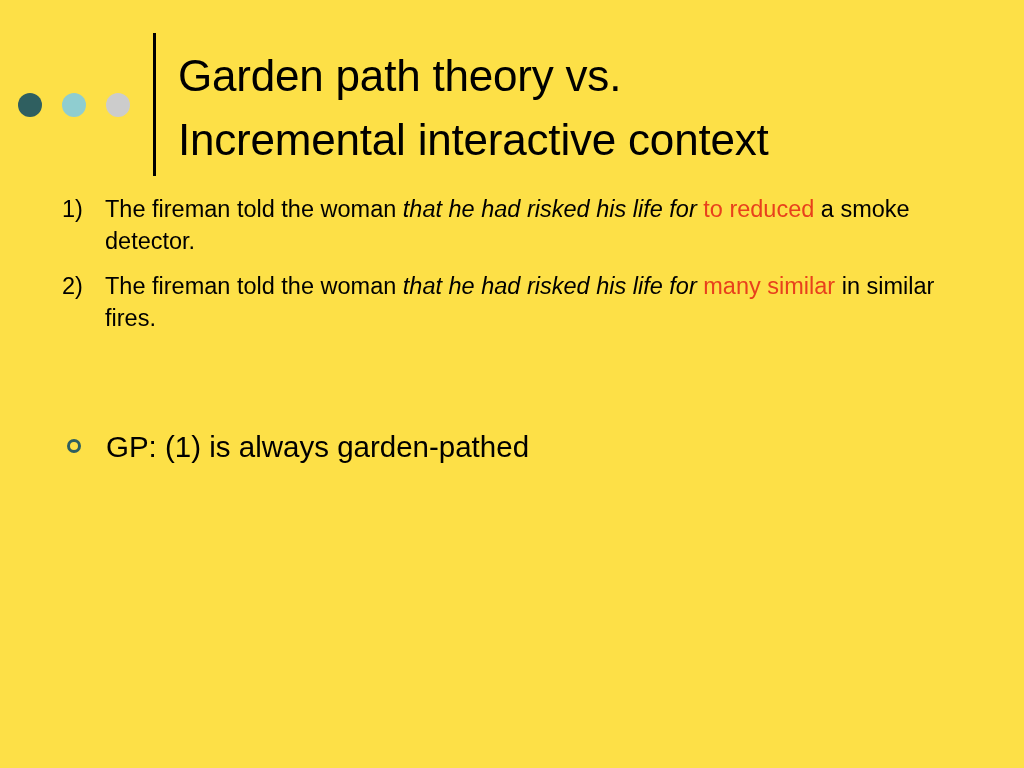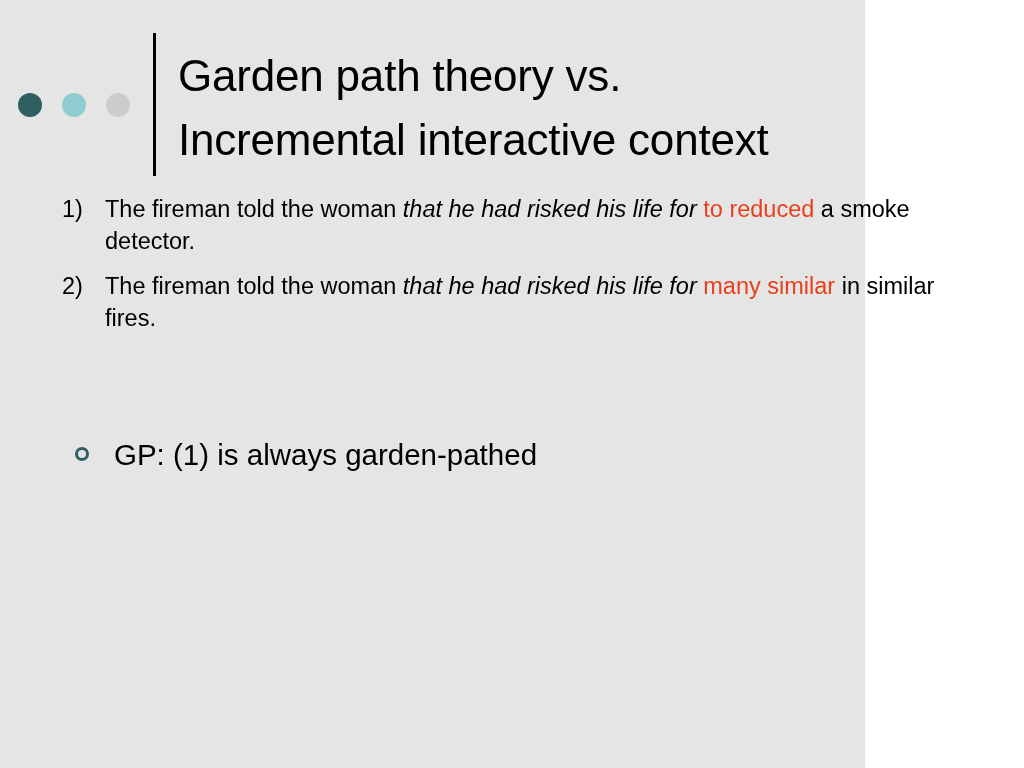--- a/index.html
+++ b/index.html
@@ -12,23 +12,23 @@
     width: 1024px;
     height: 768px;
     overflow: hidden;
     font-family: "Liberation Sans", sans-serif;
     color: #000000;
     -webkit-font-smoothing: antialiased;
   }
 
   .slide {
     position: relative;
-    width: 865px;
+    width: 1024px;
     height: 768px;
-    background: #e5e5e5;
+    background: #fde047;
   }
 
   
   .title-block {
     position: absolute;
     left: 0;
     top: 0;
     width: 1024px;
     height: 185px;
   }
@@ -103,21 +103,21 @@
   }
   .it { font-style: italic; }
   .hl { color: #e8401c; }
 
   
   .bullet-list {
     position: absolute;
     left: 66px;
     top: 427px;
     width: 900px;
-    margin: 8px;
+    margin: 0;
     padding: 0;
     list-style: none;
     font-size: 29.5px;
     line-height: 39px;
   }
   .bullet-item {
     position: relative;
     padding-left: 40px;
     margin-bottom: 9px;
   }

